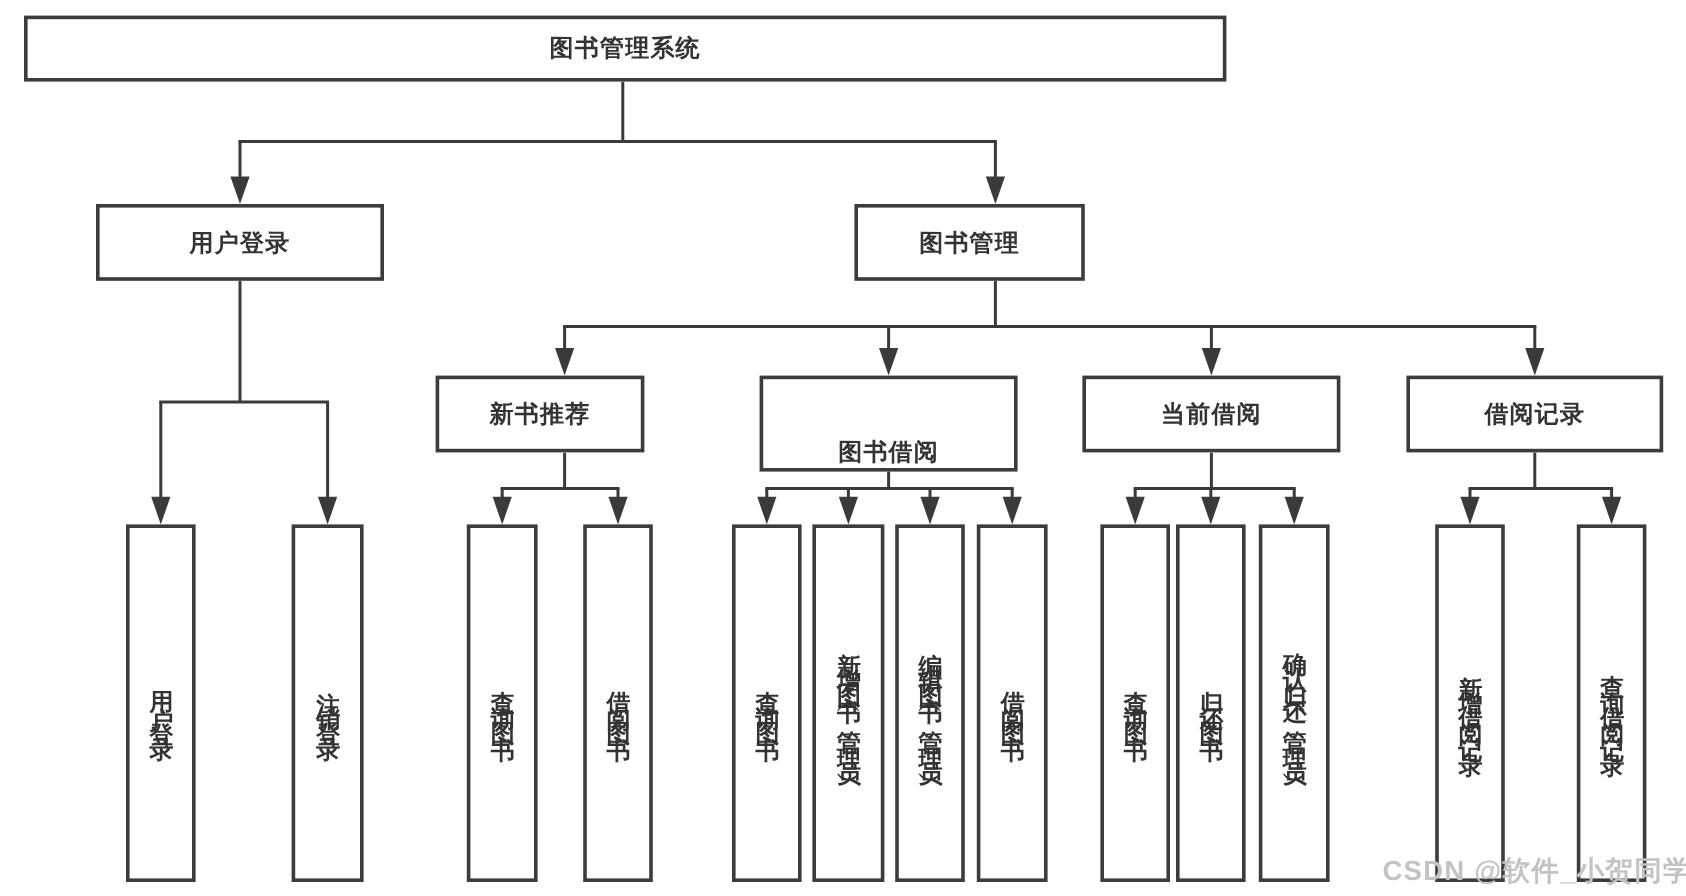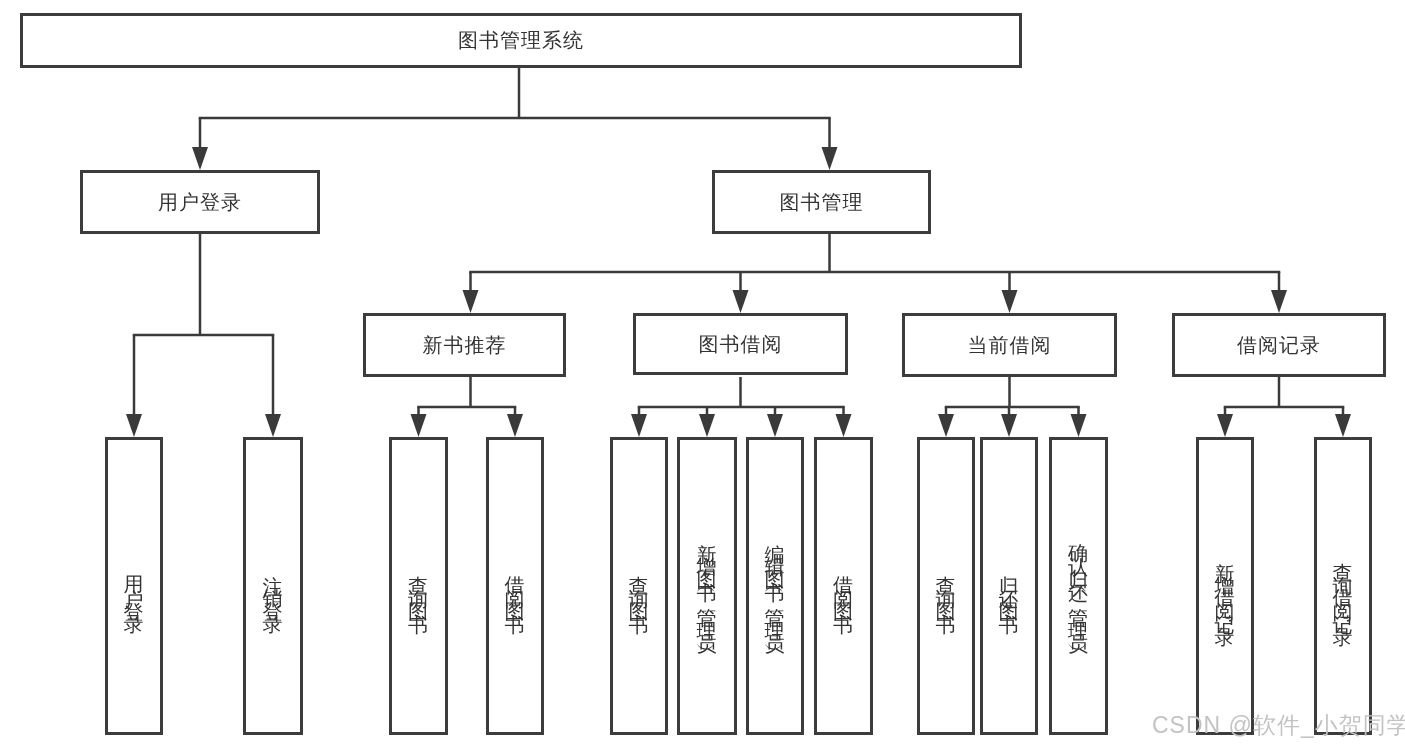--- a/index.html
+++ b/index.html
@@ -3,20 +3,21 @@
 <meta charset="utf-8">
 <style>
   html, body { margin: 0; padding: 0; background: #ffffff; }
   .canvas {
     position: relative;
     width: 1405px;
     height: 747px;
     background: #ffffff;
     font-family: "Liberation Sans", sans-serif;
     overflow: hidden;
+    font-weight: bold;
   }
   .connector-layer {
     position: absolute;
     left: 0; top: 0;
     width: 1405px; height: 747px;
     z-index: 1;
   }
   .box {
     position: absolute;
     box-sizing: border-box;
@@ -107,28 +108,28 @@
       <polygon points="1335,414 1351,414 1343,437" fill="#3a3a3a"></polygon>
     </svg>
 
   <div class="box hbox" style="left:20px; top:13px; width:1002px; height:55px;">
     <span>图书管理系统</span>
   </div>
 
   <div class="box hbox" style="left:80px; top:170px; width:240px; height:64px;">
     <span>用户登录</span>
   </div>
-  <div class="box hbox" style="left:712px; top:170px; width:219px; height:64px;">
+  <div class="box hbox" style="left:712px; top:170px; width:192px; height:64px;">
     <span>图书管理</span>
   </div>
 
-  <div class="box hbox" style="left:363px; top:313px; width:203px; height:64px;">
+  <div class="box hbox" style="left:363px; top:313px; width:174px; height:64px;">
     <span>新书推荐</span>
   </div>
-  <div class="box hbox" style="left:633px; top:313px; width:215px; height:62px;">
+  <div class="box hbox" style="left:633px; top:313px; width:215px; height:80px;align-items:flex-end;">
     <span>图书借阅</span>
   </div>
   <div class="box hbox" style="left:1172px; top:313px; width:214px; height:64px;">
     <span>借阅记录</span>
   </div>
   <div class="box hbox" style="left:902px; top:313px; width:215px; height:64px;">
     <span>当前借阅</span>
   </div>
 
   <div class="box vbox" style="left:105px; top:437px; width:58px; height:298px;">

